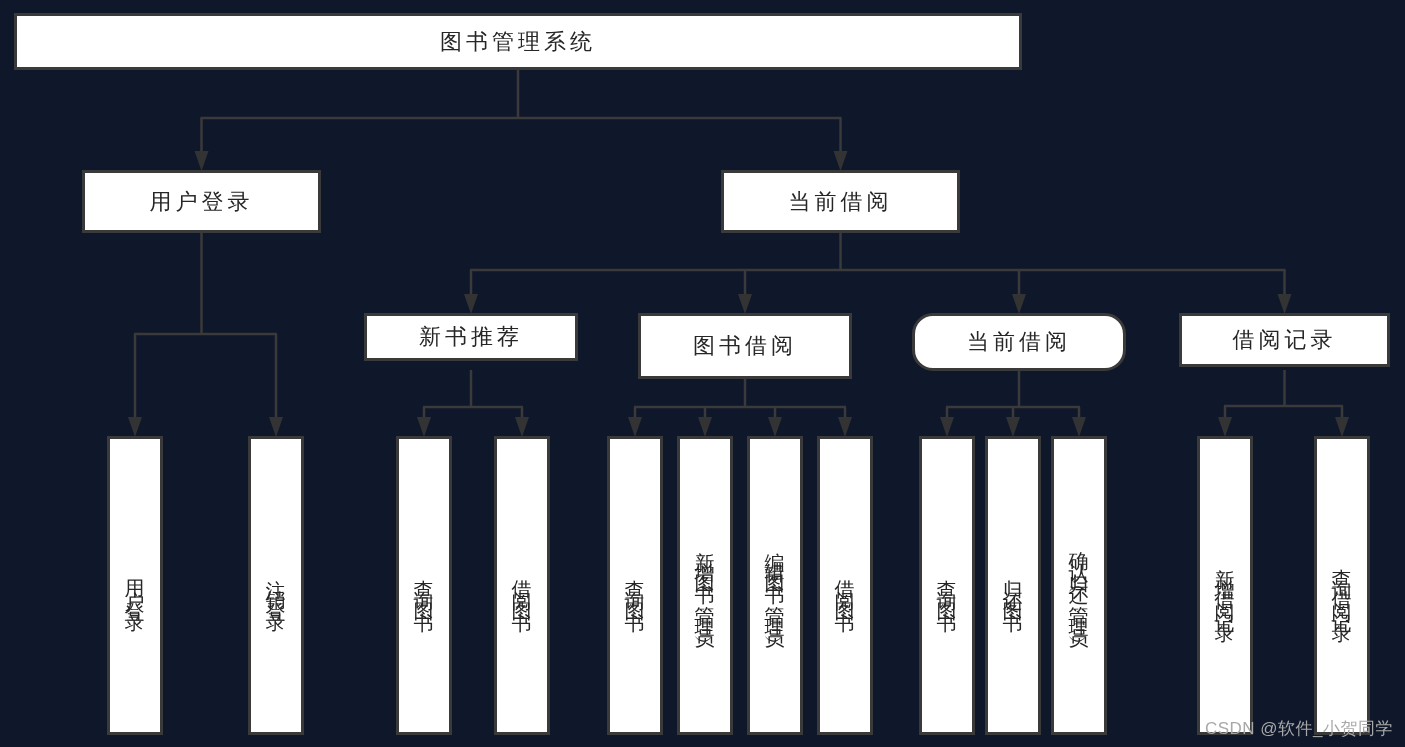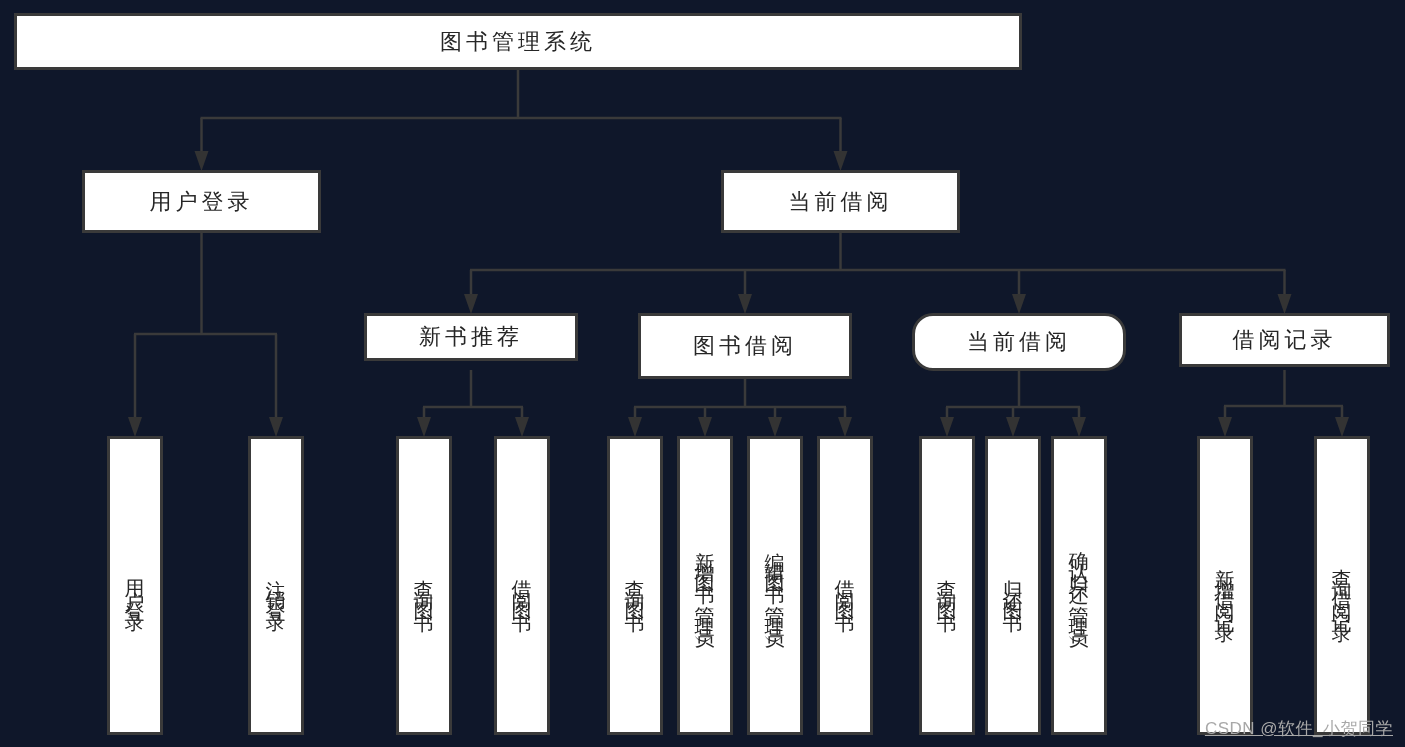--- a/index.html
+++ b/index.html
@@ -36,21 +36,20 @@
     line-height: 1;
   }
   .watermark {
     position: absolute;
     right: 12px;
     bottom: 7px;
     font-size: 17px;
     letter-spacing: 0.5px;
     color: #a8a8a8;
     white-space: nowrap;
-    text-decoration: underline;
   }
 </style>
 </head>
 <body>
 
 <div class="canvas">
   <svg class="wires" id="wires" width="1405" height="747">
       <line x1="518" y1="68" x2="518" y2="118" stroke="#3a3a3a" stroke-width="2.5"></line>
       <line x1="200.5" y1="118" x2="841.5" y2="118" stroke="#3a3a3a" stroke-width="2.5"></line>
       <line x1="201.5" y1="118" x2="201.5" y2="157" stroke="#3a3a3a" stroke-width="2.5"></line>

